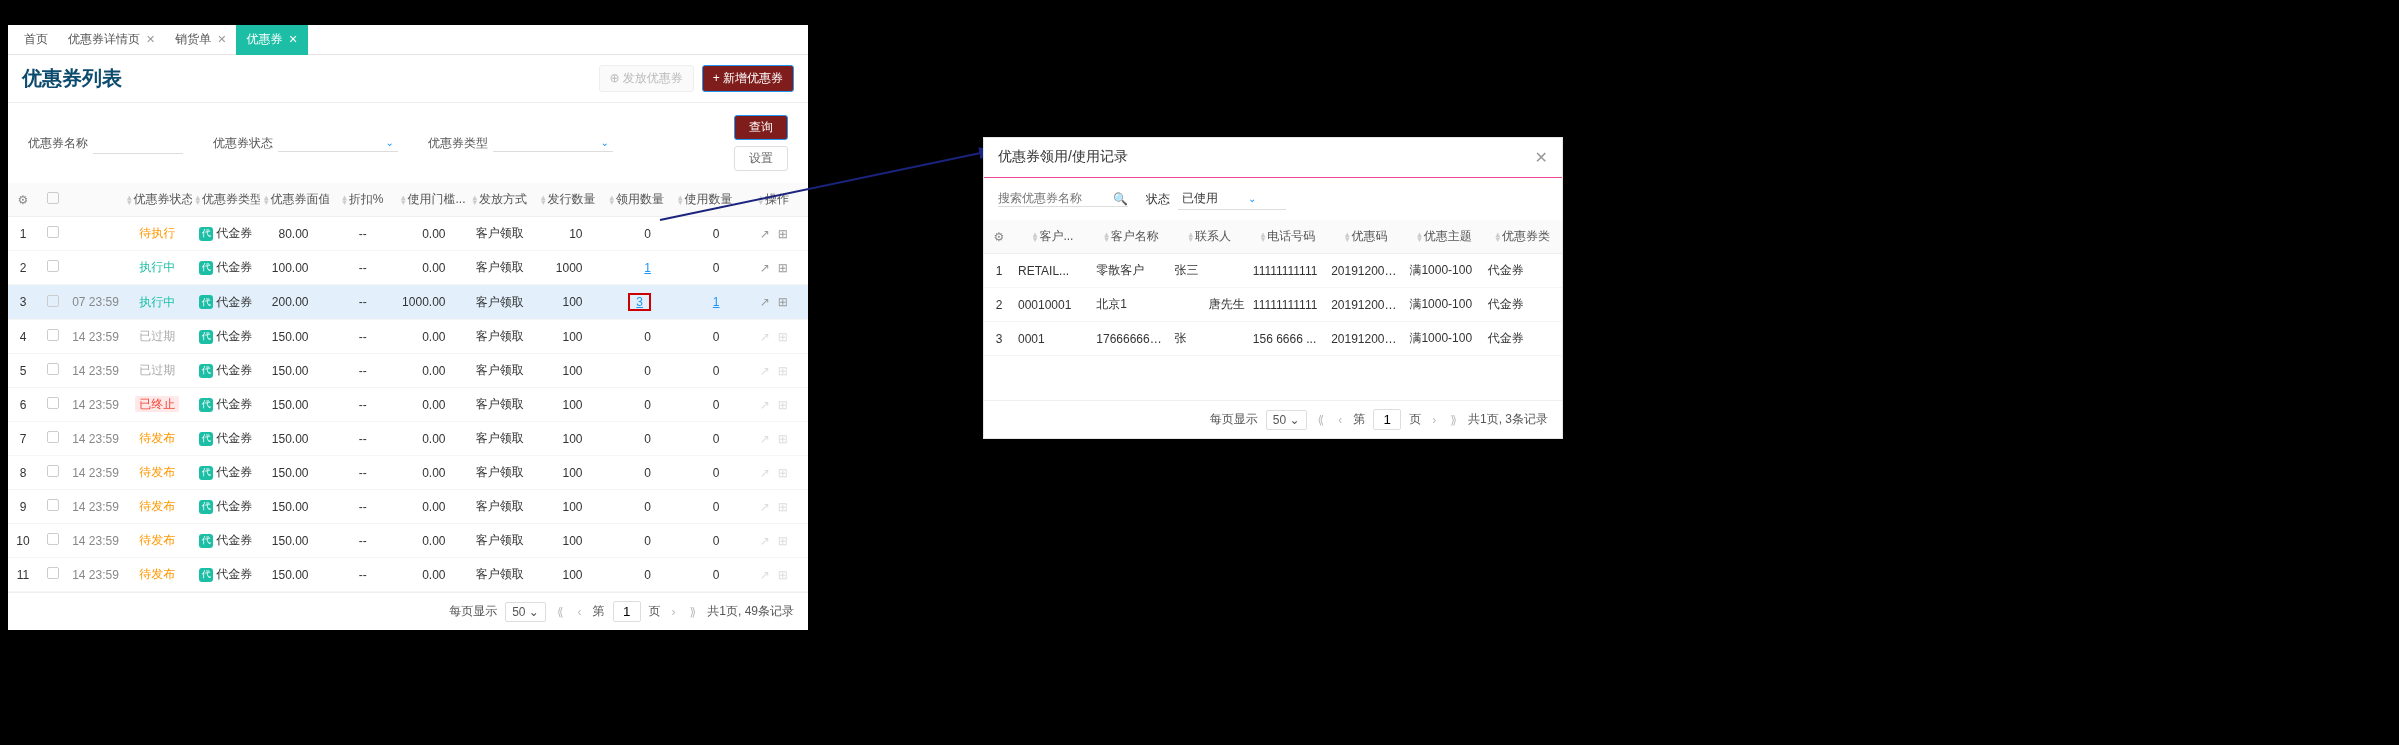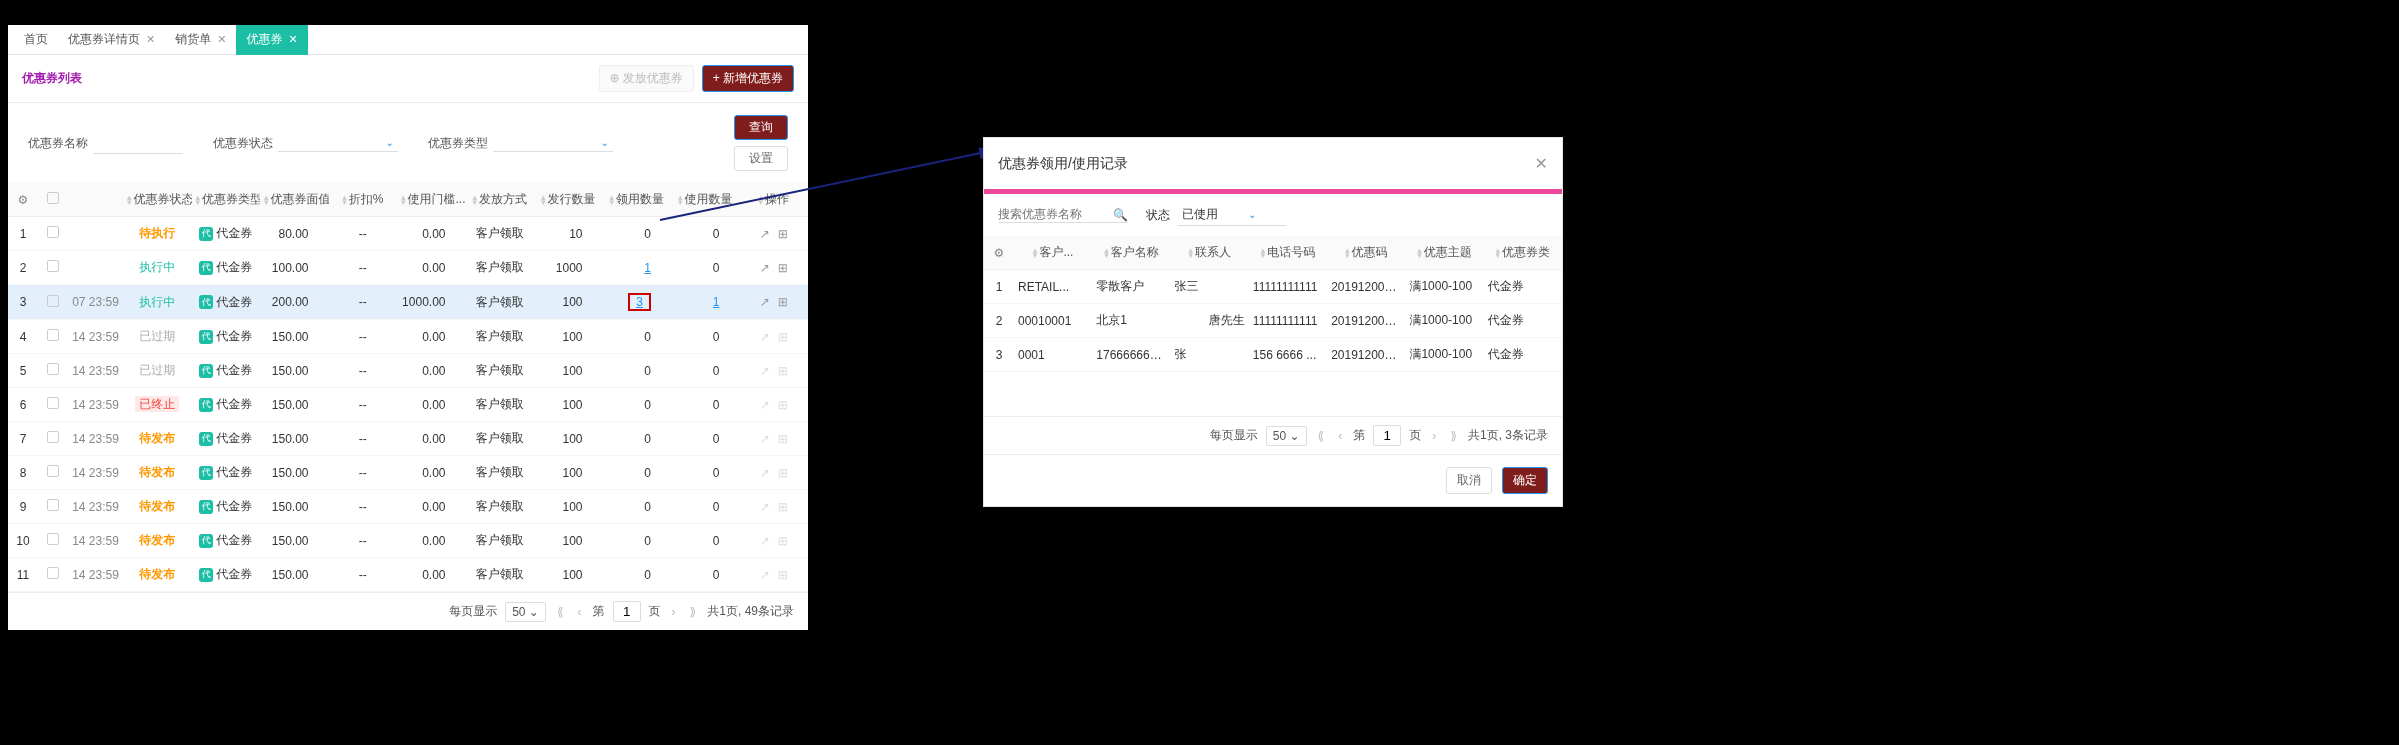--- a/index.html
+++ b/index.html
@@ -8,62 +8,62 @@
 .panel-left { position: absolute; left: 8px; top: 25px; width: 800px; background: #fff; }
 .panel-right { position: absolute; left: 983px; top: 137px; width: 580px; background: #fff; border: 1px solid #e5e5e5; }
 
 .tabs { display: flex; border-bottom: 1px solid #e5e5e5; height: 30px; align-items: center; padding-left: 6px; }
 .tab { padding: 0 10px; height: 30px; display: flex; align-items: center; gap: 6px; color: #555; cursor: pointer; }
 .tab.active { background: #1cbfa6; color: #fff; }
 .tab .close { font-size: 11px; color: #999; cursor: pointer; }
 .tab.active .close { color: #fff; }
 
 .titlebar { display: flex; justify-content: space-between; align-items: center; padding: 10px 14px; border-bottom: 1px solid #eee; }
-.title { font-size: 12px; font-weight: 600; color: #a21caf; }
+.title { font-size: 20px; font-weight: 600; color: #0c4a6e; }
 .topbtns { display: flex; gap: 8px; align-items: center; }
 .btn { padding: 4px 10px; border: 1px solid #ddd; border-radius: 3px; background: #fff; cursor: pointer; font-size: 12px; color: #666; }
 .btn-primary { background: #7f1d1d; color: #fff; border-color: #2196f3; }
 .btn-disabled { color: #bbb; border-color: #eee; background: #fafafa; }
 
 .filters { display: flex; gap: 30px; align-items: center; padding: 12px 20px; }
 .filter { display: flex; align-items: center; gap: 5px; }
 .filter label { color: #555; white-space: nowrap; }
 .filter input, .filter .sel { border: none; border-bottom: 1px solid #ddd; padding: 3px 4px; width: 90px; background: transparent; }
 .filter .sel { width: 120px; display: flex; justify-content: flex-end; color: #999; }
 .rightbtns { display: flex; flex-direction: column; gap: 6px; margin-left: auto; }
 
 table { width: 100%; border-collapse: collapse; table-layout: fixed; }
 th { background: #fafafa; font-weight: 500; color: #555; padding: 8px 4px; text-align: center; border-bottom: 1px solid #eee; font-size: 12px; white-space: nowrap; overflow: hidden; }
 th .sorter { color: #ccc; font-size: 9px; display: inline-block; margin-right: 2px; line-height: 5px; vertical-align: middle; }
 td { padding: 8px 4px; text-align: center; border-bottom: 1px solid #f5f5f5; font-size: 12px; white-space: nowrap; overflow: hidden; text-overflow: ellipsis; }
 tr.hl td { background: #e3f0fc; }
 .checkbox { width: 12px; height: 12px; border: 1px solid #ccc; display: inline-block; border-radius: 2px; }
 
-.status-orange { color: #ff9800; font-weight: bold; }
+.status-orange { color: #ff9800; }
 .status-green { color: #1cbfa6; }
 .status-gray { color: #aaa; }
 .status-red { color: #f44336; background: #ffe8e8; padding: 1px 4px; border-radius: 2px; }
 
 .typeicon { display: inline-flex; align-items: center; gap: 3px; }
 .typeicon .badge { background: #1cbfa6; color: #fff; width: 14px; height: 14px; border-radius: 3px; display: inline-flex; align-items: center; justify-content: center; font-size: 9px; }
 
 .num-right { text-align: right; padding-right: 20px; }
 .link-num { color: #2196f3; text-decoration: underline; cursor: pointer; }
 .boxed { border: 2px solid #c00; padding: 0 6px; display: inline-block; }
 
 .actions { display: flex; gap: 8px; justify-content: center; color: #999; }
 .actions.disabled { color: #ddd; }
 .act-icon { cursor: pointer; }
 
 .pager { display: flex; justify-content: flex-end; align-items: center; gap: 8px; padding: 8px 14px; border-top: 1px solid #eee; color: #555; }
 .pager .sel-sm { border: 1px solid #ddd; padding: 2px 6px; border-radius: 2px; }
 .pager .pgbtn { color: #bbb; cursor: pointer; padding: 0 3px; }
 .pager input { width: 28px; border: 1px solid #ddd; text-align: center; padding: 2px; border-radius: 2px; }
 
-.modal-head { display: flex; justify-content: space-between; align-items: flex-end; padding: 16px 14px; border-bottom: 5px solid #ec4899; }
+.modal-head { display: flex; justify-content: space-between; align-items: flex-start; padding: 10px 14px; border-bottom: 1px solid #ec4899; }
 .modal-title { font-size: 14px; font-weight: 500; }
 .modal-close { color: #999; cursor: pointer; font-size: 16px; }
 .modal-search { padding: 10px 14px; display: flex; gap: 18px; align-items: center; }
 .search-box { display: flex; align-items: center; border-bottom: 1px solid #ddd; width: 130px; }
 .search-box input { border: none; outline: none; flex: 1; font-size: 12px; width: 100px; font-family: Liberation Serif, serif; }
 .search-box .sicon { color: #2196f3; }
 .modal-filter { display: flex; align-items: center; gap: 8px; }
 .modal-filter .sel { border-bottom: 1px solid #ddd; padding: 2px 30px 2px 4px; color: #333; cursor: pointer; display: flex; align-items: center; gap: 30px; }
 .modal-foot { display: flex; justify-content: flex-end; gap: 10px; padding: 12px 14px; border-top: 1px solid #eee; }
 .modal-body { min-height: 180px; }
@@ -463,17 +463,13 @@
     <span class="sel-sm"><span>50</span> ⌄</span>
     <span class="pgbtn">⟪</span>
     <span class="pgbtn">‹</span>
     <span>第</span>
     <input value="1" style="">
     <span>页</span>
     <span class="pgbtn">›</span>
     <span class="pgbtn">⟫</span>
     <span>共1页, 3条记录</span>
   </div>
-  <div class="modal-foot">
-    <span class="btn">取消</span>
-    <span class="btn btn-primary">确定</span>
-  </div>
 </div>
 
 </body></html>

